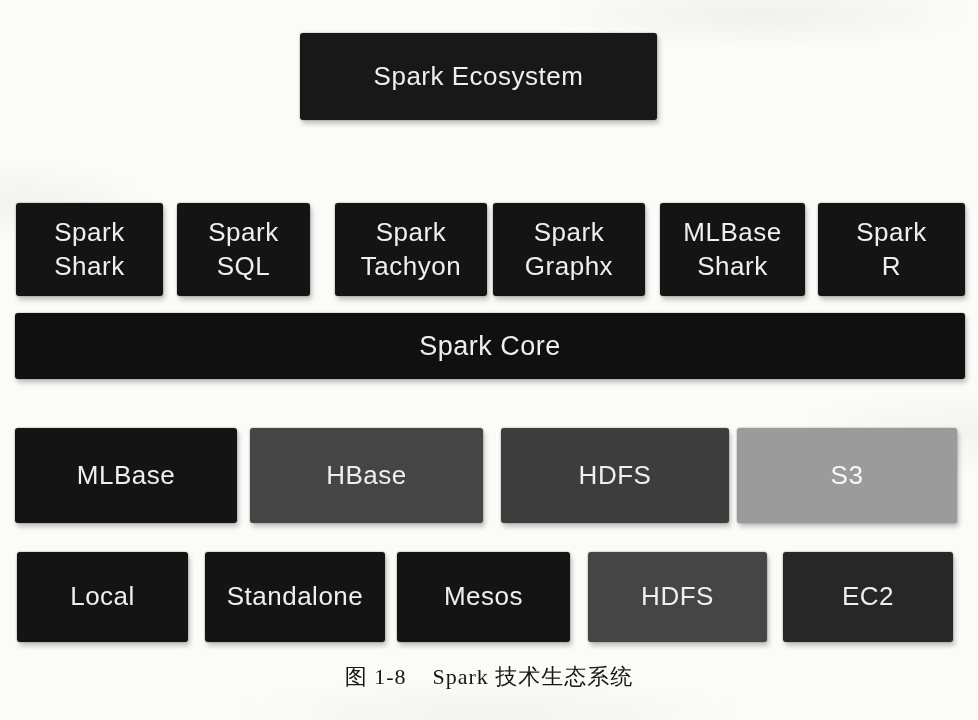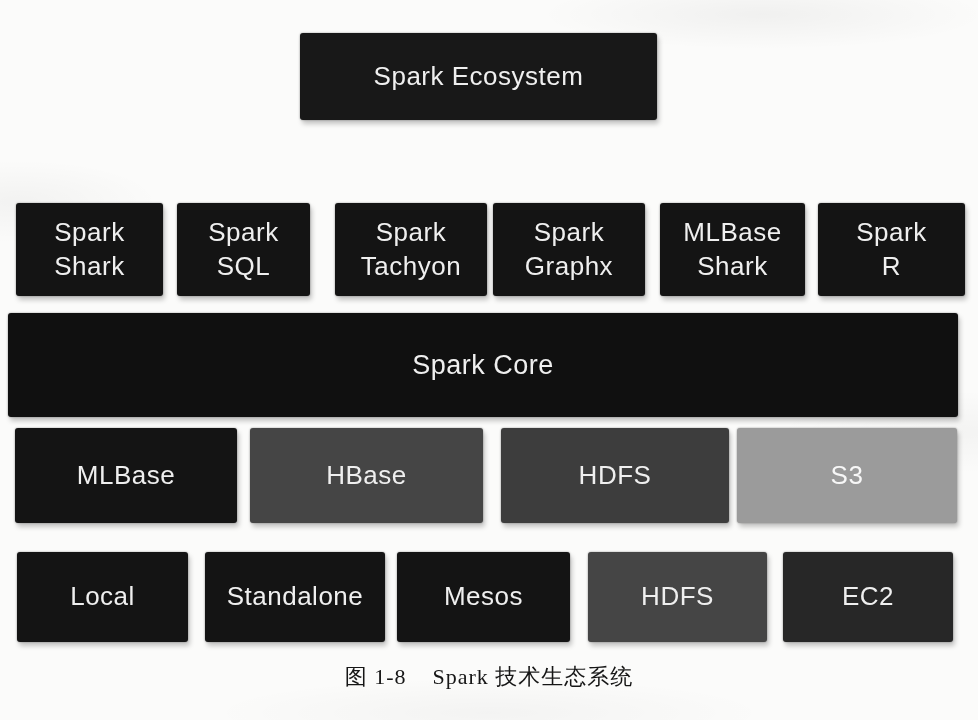--- a/index.html
+++ b/index.html
@@ -43,21 +43,21 @@
 
   
   [data-name="box-spark-shark"]    { left: 16px;  top: 203px; width: 147px; height: 93px; }
   [data-name="box-spark-sql"]      { left: 177px; top: 203px; width: 133px; height: 93px; }
   [data-name="box-spark-steaming"] { left: 335px; top: 203px; width: 152px; height: 93px; }
   [data-name="box-spark-graphx"]   { left: 493px; top: 203px; width: 152px; height: 93px; }
   [data-name="box-mlbase-mllib"]   { left: 660px; top: 203px; width: 145px; height: 93px; }
   [data-name="box-spark-r"]        { left: 818px; top: 203px; width: 147px; height: 93px; }
 
   
-  [data-name="box-spark-core"] { left: 8px; top: 313px; width: 950px; height: 104px; background:#101010; font-size: 27px; }
+  [data-name="box-spark-core"] { left: 15px; top: 313px; width: 950px; height: 66px; background:#101010; font-size: 27px; }
 
   
   [data-name="box-tachyon"] { left: 15px;  top: 428px; width: 222px; height: 95px; }
   [data-name="box-hbase"]   { left: 250px; top: 428px; width: 233px; height: 95px; }
   [data-name="box-hdfs"]    { left: 501px; top: 428px; width: 228px; height: 95px; }
   [data-name="box-s3"]      { left: 737px; top: 428px; width: 220px; height: 95px; }
 
   
   [data-name="box-local"]      { left: 17px;  top: 552px; width: 171px; height: 90px; }
   [data-name="box-standalone"] { left: 205px; top: 552px; width: 180px; height: 90px; }

